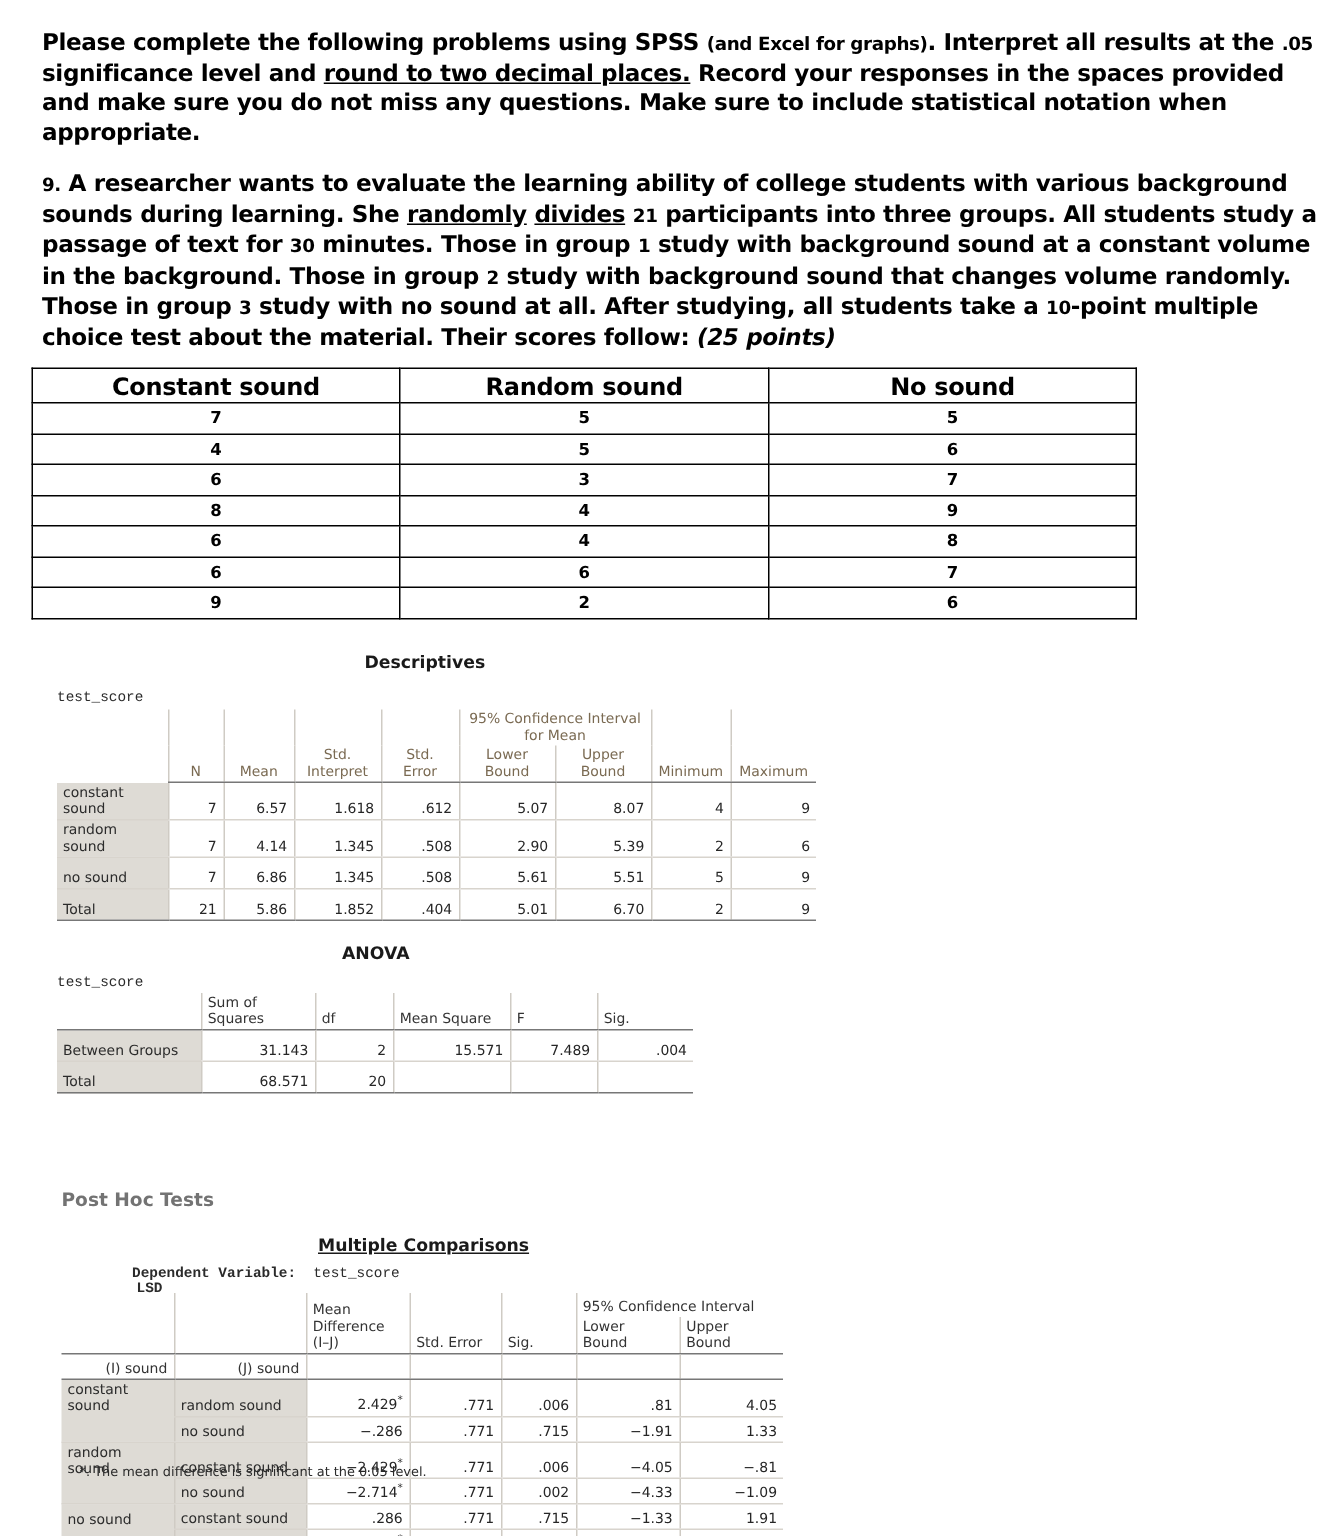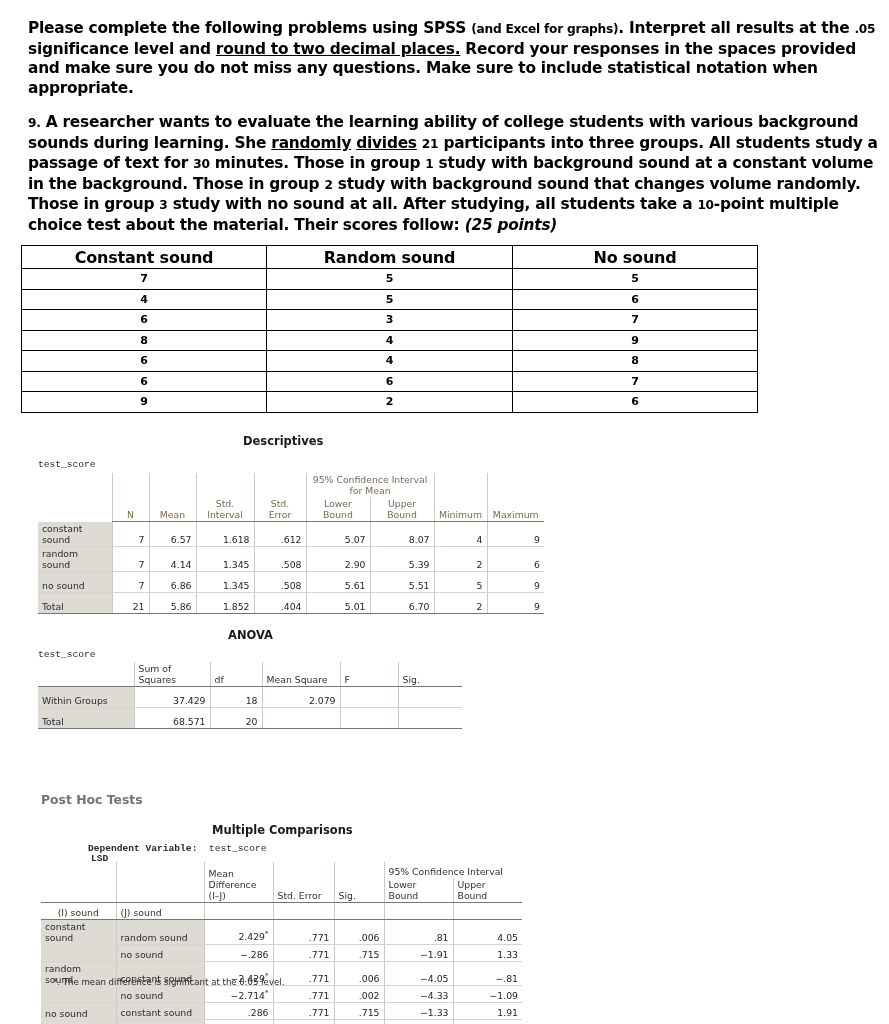--- a/index.html
+++ b/index.html
@@ -150,21 +150,21 @@
 
   
   #posthoc-heading {
     position: absolute;
     left: 41px; top: 792px;
     font-family: "DejaVu Sans", sans-serif;
     font-weight: bold;
     font-size: 12.4px;
     color: #737373;
   }
-  #mc-title { left: 212px; top: 823px; }
+  #mc-title { left: 212px; top: 823px; text-decoration: underline; }
   #mc-depvar { left: 47px; top: 843px; margin-left: 41px; }
   #mc-method { left: 47px; top: 853px; }
   #mc-table  { left: 41px; top: 862px; width: 481px; }
   #mc-table col.m0 { width: 75px; }
   #mc-table col.m1 { width: 88px; }
   #mc-table col.m2 { width: 69px; }
   #mc-table col.m3 { width: 61px; }
   #mc-table col.m4 { width: 50px; }
   #mc-table col.m5 { width: 69px; }
   #mc-table col.m6 { width: 69px; }
@@ -242,21 +242,21 @@
       <col class="dlb">
       <col class="dub">
       <col class="dmin">
       <col class="dmax">
     </colgroup>
   <thead>
     <tr>
       <td rowspan="2"></td>
       <td rowspan="2" class="hdr-olive hrule-bottom vline">N</td>
       <td rowspan="2" class="hdr-olive hrule-bottom vline">Mean</td>
-      <td rowspan="2" class="hdr-olive hrule-bottom vline">Std. Interval</td>
+      <td rowspan="2" class="hdr-olive hrule-bottom vline">Std. Interpret</td>
       <td rowspan="2" class="hdr-olive hrule-bottom vline">Std. Error</td>
       <td colspan="2" class="hdr-olive vline" style="vertical-align:bottom;">95% Confidence Interval for Mean</td>
       <td rowspan="2" class="hdr-olive hrule-bottom vline">Minimum</td>
       <td rowspan="2" class="hdr-olive hrule-bottom vline">Maximum</td>
     </tr>
     <tr>
       <td class="hdr-olive hrule-bottom vline">Lower Bound</td>
       <td class="hdr-olive hrule-bottom vline">Upper Bound</td>
     </tr>
   </thead>
@@ -324,26 +324,26 @@
       <td class="hrule-bottom"></td>
       <td class="hdr-dark hrule-bottom vline">Sum of Squares</td>
       <td class="hdr-dark hrule-bottom vline">df</td>
       <td class="hdr-dark hrule-bottom vline">Mean Square</td>
       <td class="hdr-dark hrule-bottom vline">F</td>
       <td class="hdr-dark hrule-bottom vline">Sig.</td>
     </tr>
   </thead>
   <tbody id="anova-body">
       <tr>
-        <td class="lbl rowline">Within Groups</td>
-        <td class="num vline rowline">37.429</td>
-        <td class="num vline rowline">18</td>
-        <td class="num vline rowline">2.079</td>
-        <td class="num vline rowline"></td>
-        <td class="num vline rowline"></td>
+        <td class="lbl rowline">Between Groups</td>
+        <td class="num vline rowline">31.143</td>
+        <td class="num vline rowline">2</td>
+        <td class="num vline rowline">15.571</td>
+        <td class="num vline rowline">7.489</td>
+        <td class="num vline rowline">.004</td>
       </tr>
       <tr>
         <td class="lbl hrule-bottom">Total</td>
         <td class="num vline hrule-bottom">68.571</td>
         <td class="num vline hrule-bottom">20</td>
         <td class="num vline hrule-bottom"></td>
         <td class="num vline hrule-bottom"></td>
         <td class="num vline hrule-bottom"></td>
       </tr>
     </tbody>
@@ -370,22 +370,22 @@
       <td rowspan="2" class="hdr-dark hrule-bottom vline">Mean Difference (I–J)</td>
       <td rowspan="2" class="hdr-dark hrule-bottom vline">Std. Error</td>
       <td rowspan="2" class="hdr-dark hrule-bottom vline">Sig.</td>
       <td colspan="2" class="hdr-dark vline">95% Confidence Interval</td>
     </tr>
     <tr>
       <td class="hdr-dark hrule-bottom vline">Lower Bound</td>
       <td class="hdr-dark hrule-bottom vline">Upper Bound</td>
     </tr>
     <tr>
-      <td class="hdr-dark hrule-bottom" style="text-align:center;">(I) sound</td>
-      <td class="hdr-dark hrule-bottom vline" style="text-align:left;">(J) sound</td>
+      <td class="hdr-dark hrule-bottom" style="text-align:right;">(I) sound</td>
+      <td class="hdr-dark hrule-bottom vline" style="text-align:right;">(J) sound</td>
       <td class="hrule-bottom vline"></td>
       <td class="hrule-bottom vline"></td>
       <td class="hrule-bottom vline"></td>
       <td class="hrule-bottom vline"></td>
       <td class="hrule-bottom vline"></td>
     </tr>
   </thead>
   <tbody id="mc-body">
       <tr>
         <td class="lbl">constant sound</td>

